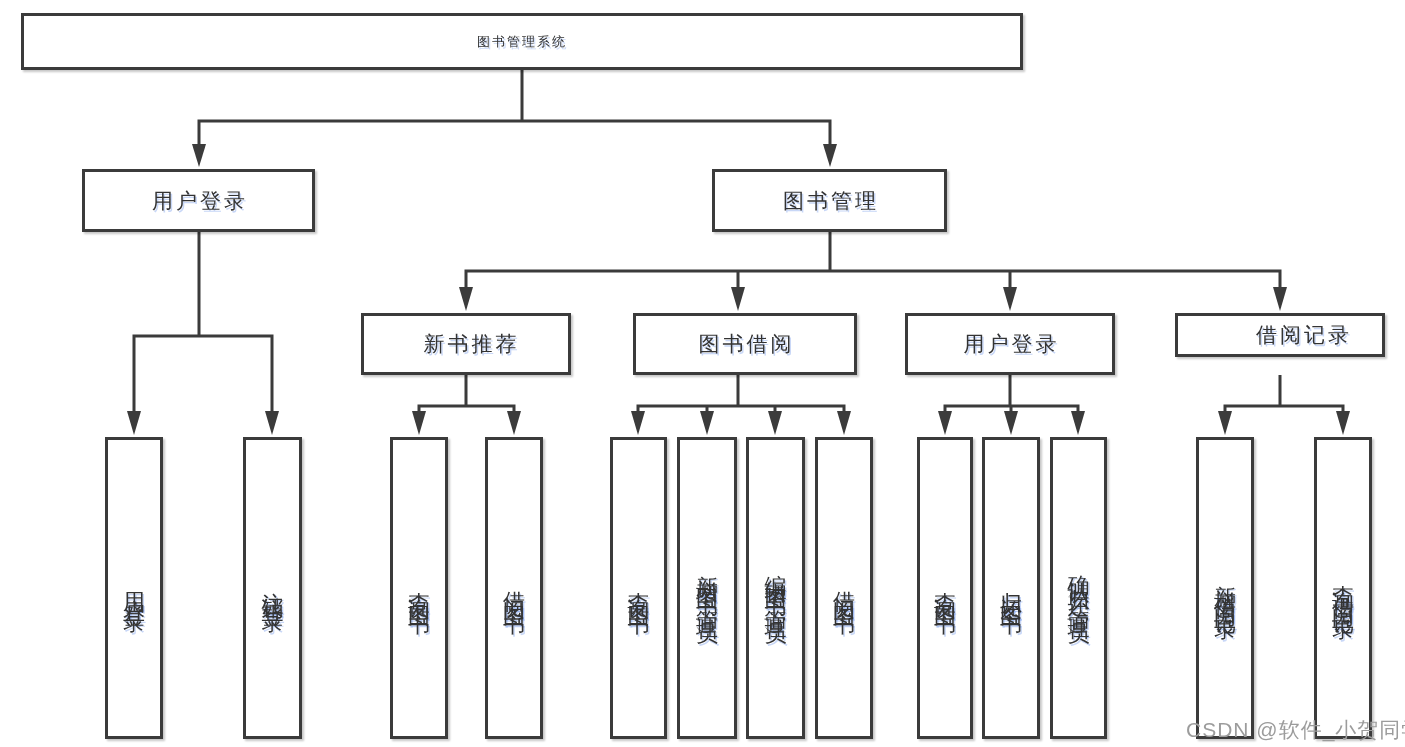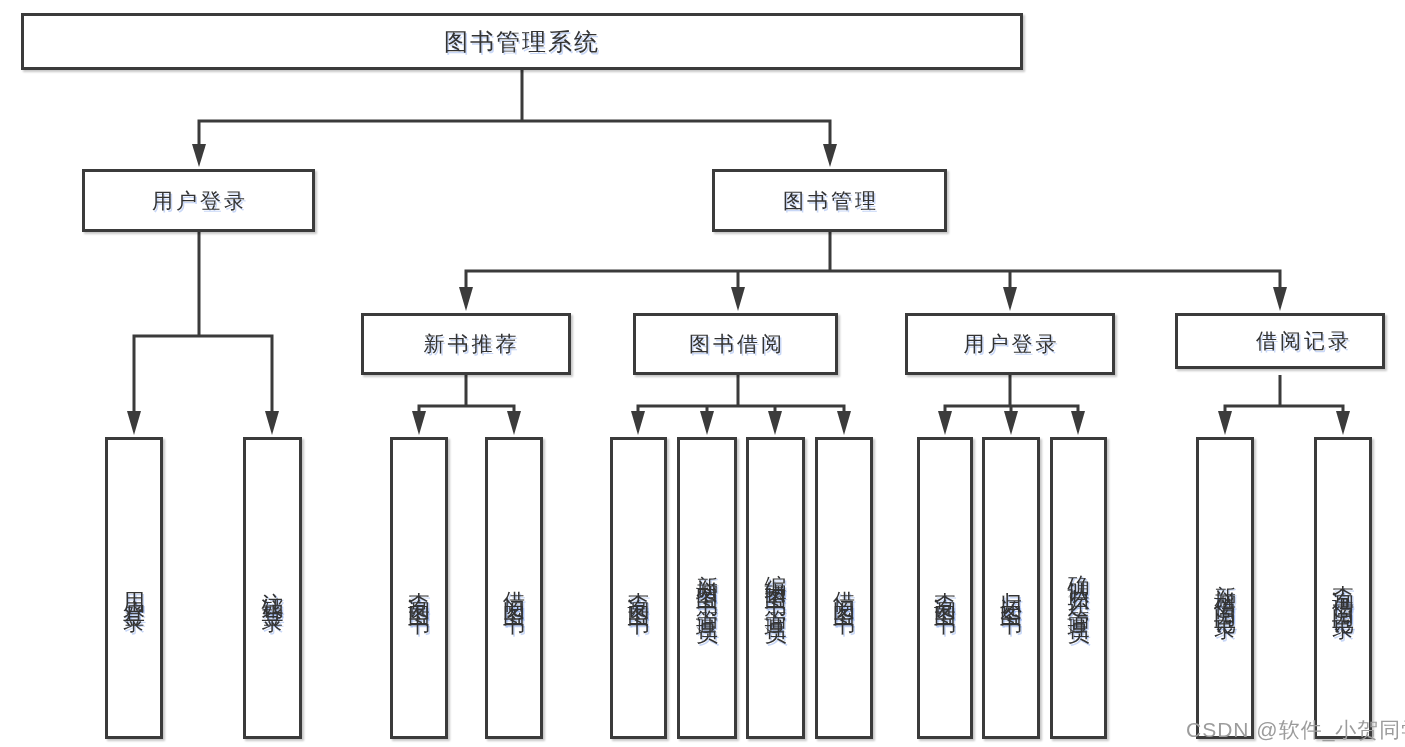--- a/index.html
+++ b/index.html
@@ -28,21 +28,21 @@
     box-shadow:2px 2px 2px rgba(0,0,0,0.22);
     display:flex;align-items:center;justify-content:center;
     color:var(--text);
     z-index:2;
   }
   .box span{
     text-shadow:1.5px 1.5px 0 rgba(110,150,235,0.38);
     white-space:nowrap;
   }
   .h-box span{font-size:21px;letter-spacing:3px;text-indent:3px;}
-  .root-box span{font-size:24px;letter-spacing:2px;}
+  .root-box span{font-size:13px;letter-spacing:2px;}
   .leaf{
     writing-mode:vertical-rl;
   }
   .leaf span{
     font-size:22px;
     letter-spacing:7px;
     line-height:1;
   }
   .watermark{
     position:absolute;
@@ -116,27 +116,27 @@
   <div class="box h-box" style="left:82px;top:169px;width:233px;height:63px;">
     <span>用户登录</span>
   </div>
   <div class="box h-box" style="left:712px;top:169px;width:235px;height:63px;justify-content:center;">
     <span>图书管理</span>
   </div>
 
   <div class="box h-box" style="left:361px;top:313px;width:210px;height:62px;padding-left:8px;">
     <span>新书推荐</span>
   </div>
-  <div class="box h-box" style="left:633px;top:313px;width:205px;height:62px;">
+  <div class="box h-box" style="left:633px;top:313px;width:224px;height:62px;">
     <span>图书借阅</span>
   </div>
   <div class="box h-box" style="left:905px;top:313px;width:210px;height:62px;">
     <span>用户登录</span>
   </div>
-  <div class="box h-box" style="left:1175px;top:313px;width:210px;height:56px;padding-left:45px;">
+  <div class="box h-box" style="left:1175px;top:313px;width:210px;height:44px;padding-left:45px;">
     <span>借阅记录</span>
   </div>
 
   <div class="box leaf" style="left:105px;top:437px;width:58px;height:302px;">
     <span>用户登录</span>
   </div>
   <div class="box leaf" style="left:243px;top:437px;width:59px;height:302px;">
     <span>注销登录</span>
   </div>
   <div class="box leaf" style="left:390px;top:437px;width:58px;height:302px;">

